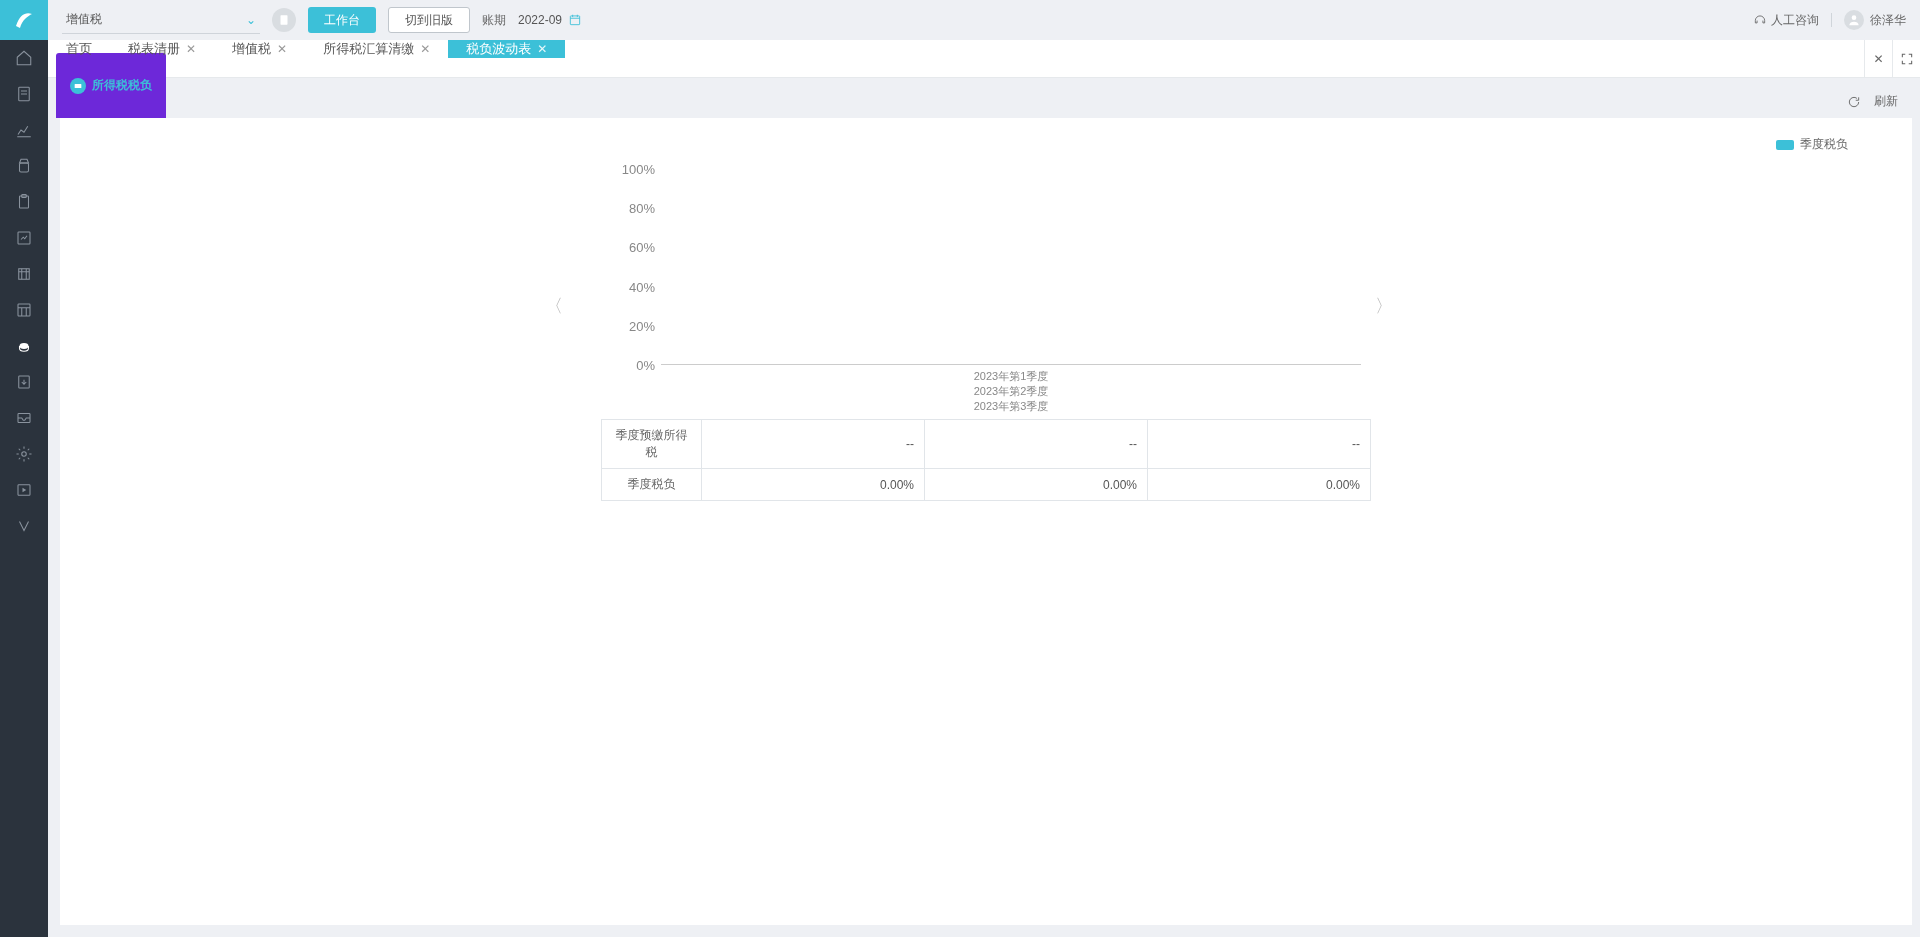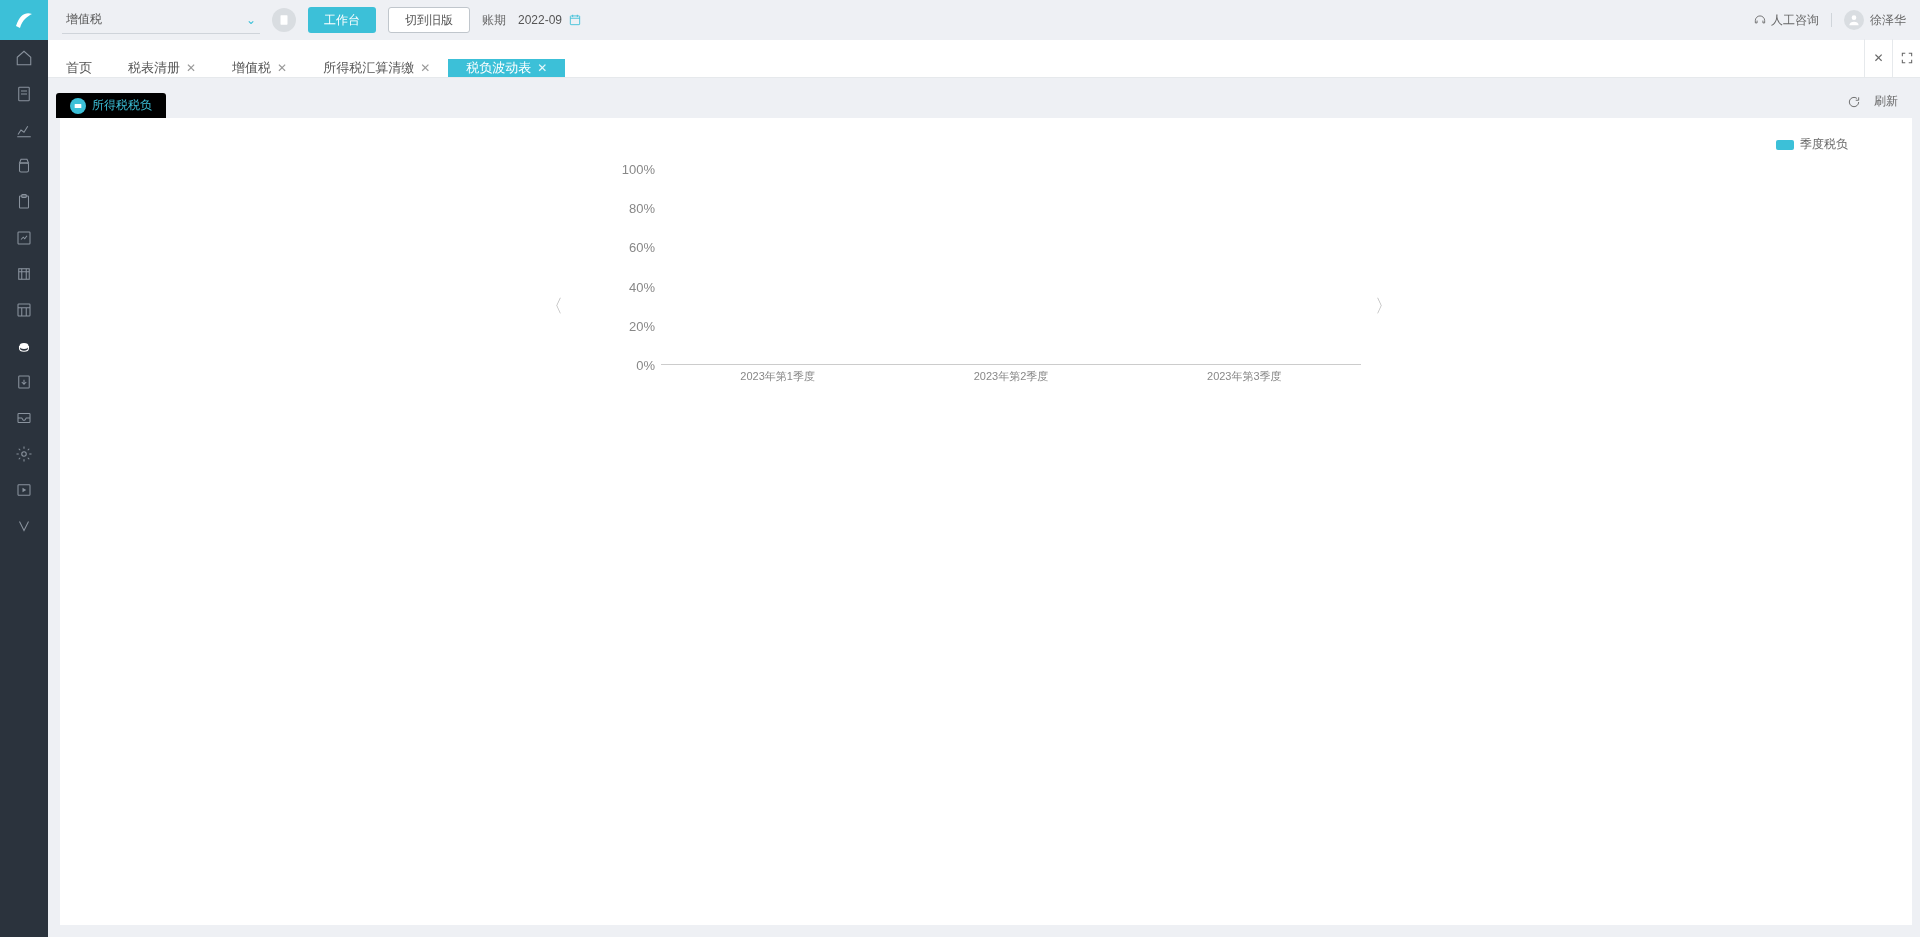--- a/index.html
+++ b/index.html
@@ -31,49 +31,49 @@
   .date-box svg { width: 14px; height: 14px; stroke: #3cc0d8; fill: none; stroke-width: 1.5; }
   .spacer { flex: 1; }
   .consult { display: flex; align-items: center; gap: 4px; color: #666; cursor: pointer; }
   .consult svg { width: 14px; height: 14px; stroke: #666; fill: none; stroke-width: 1.5; }
   .vdiv { width: 1px; height: 14px; background: #d0d5da; }
   .avatar { width: 20px; height: 20px; border-radius: 50%; background: #d9dde1; display: flex; align-items: center; justify-content: center; }
   .avatar svg { width: 14px; height: 14px; fill: #fff; }
   .user { display: flex; align-items: center; gap: 6px; color: #666; cursor: pointer; }
 
   
-  .tabstrip { height: 38px; background: #fff; display: flex; align-items: flex-end; border-bottom: 1px solid #e6e9ec; }
+  .tabstrip { height: 38px; background: #fff; display: flex; align-items: flex-start; border-bottom: 1px solid #e6e9ec; }
   .tab { display: flex; align-items: center; gap: 6px; padding: 0 18px; color: #555; cursor: pointer; position: relative; border-right: 0; font-size: 13px; }
   .tab .close { font-size: 12px; color: #999; cursor: pointer; }
   .tab.active { background: #3cc0d8; color: #fff; }
   .tab.active .close { color: #e7f8fb; }
   .tabstrip-right { margin-left: auto; display: flex; align-items: center; }
   .sq-btn { width: 28px; height: 38px; display: flex; align-items: center; justify-content: center; border-left: 1px solid #e6e9ec; cursor: pointer; color: #666; }
 
   
   .content { flex:1; padding: 0; display:flex; flex-direction:column; min-height:0; }
   .subtabbar { height: 40px; background: #eef0f4; display:flex; align-items:flex-end; padding: 0 8px; }
-  .subtab { background:#000000; border-top-left-radius:3px; border-top-right-radius:3px; padding: 4px 14px; display:flex; align-items:center; gap:6px; color:#3cc0d8; font-size:12px; cursor:pointer; }
+  .subtab { background:#6d28d9; border-top-left-radius:3px; border-top-right-radius:3px; padding: 24px 14px; display:flex; align-items:center; gap:6px; color:#3cc0d8; font-size:12px; cursor:pointer;font-weight:bold; }
   .subtab .ico { width:16px; height:16px; border-radius:50%; background:#3cc0d8; display:flex; align-items:center; justify-content:center; }
   .subtab .ico svg { width:10px; height:10px; fill:#fff; }
   .subtabbar .spacer2 { flex:1; }
   .refresh { display:flex; align-items:center; gap:13px; color:#666; padding:8px 14px; cursor:pointer; }
   .refresh svg { width:14px; height:14px; stroke:#666; fill:none; stroke-width:1.6; }
 
   .panel { flex:1; background:#fff; margin: 0 8px 12px 12px; padding: 18px 24px; overflow:auto; }
 
   
   .chart-wrap { width: 770px; margin: 0 auto; }
   .chart { position:relative; height: 230px; padding-left:60px; padding-right:10px; }
   .legend { text-align:right; padding-right:40px; margin-bottom:6px; }
   .legend-item { display:inline-flex; align-items:center; gap:6px; color:#666; font-size:12px; }
   .legend-swatch { width:18px; height:10px; background:#3cc0d8; border-radius:2px; }
   .plot { position:absolute; left:60px; right:10px; top:10px; bottom:24px; border-bottom:1px solid #ccc; }
   .ytick { position:absolute; left:0; width:54px; text-align:right; color:#888; font-size:13px; transform:translateY(-50%); }
-  .xaxis { position:absolute; left:60px; right:10px; bottom:0; height:20px; display:flex; }
+  .xaxis { position:absolute; left:60px; right:10px; bottom:0; height:20px; display:flex;flex-direction:column; }
   .xcat { flex:1; text-align:center; color:#888; font-size:11px; }
   .chart-nav { position:absolute; top:50%; transform:translateY(20px); color:#bbb; cursor:pointer; font-size:18px; }
   .chart-nav.left { left:-56px; }
   .chart-nav.right { right:-22px; }
 
   
   table.data { width: 770px; margin: 30px auto 0; border-collapse: collapse; }
   table.data th, table.data td { border:1px solid #e1e5e9; padding:7px 10px; font-size:12px; font-weight:normal; }
   table.data th { text-align:center; color:#666; background:#fff; width:100px; }
   table.data td { text-align:right; color:#555; }
@@ -292,18 +292,34 @@
             <div class="xaxis" id="xaxis">
                 <div class="xcat">2023年第1季度</div>
                 <div class="xcat">2023年第2季度</div>
                 <div class="xcat">2023年第3季度</div>
               </div>
           </div>
           <span class="chart-nav left">〈</span>
           <span class="chart-nav right">〉</span>
         </div>
 
+        <table class="data">
+          <tbody id="table-body">
+              <tr>
+                <th>季度预缴所得税</th>
+                <td>--</td>
+                <td>--</td>
+                <td>--</td>
+              </tr>
+              <tr>
+                <th>季度税负</th>
+                <td>0.00%</td>
+                <td>0.00%</td>
+                <td>0.00%</td>
+              </tr>
+            </tbody>
+        </table>
 
       </div>
     </div>
 
   </div>
 </div>
 
 </body></html>

